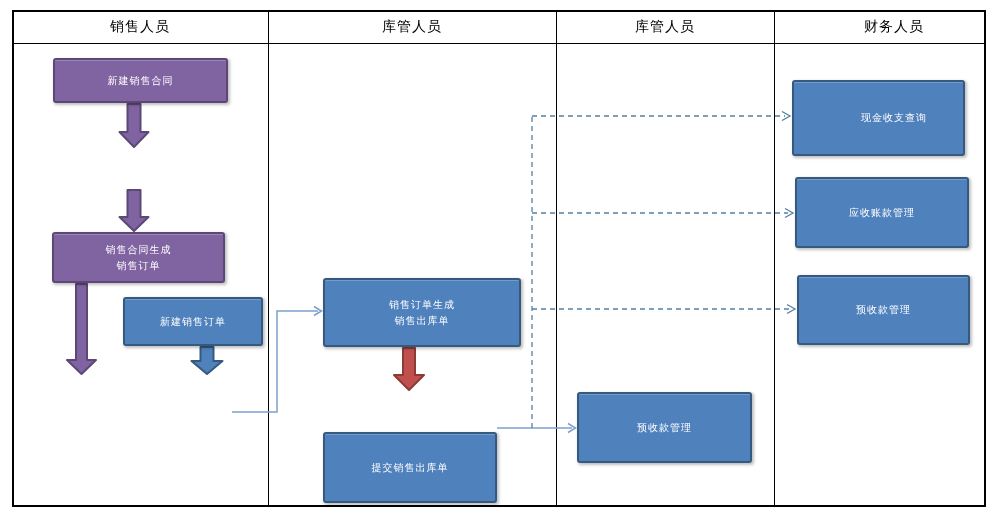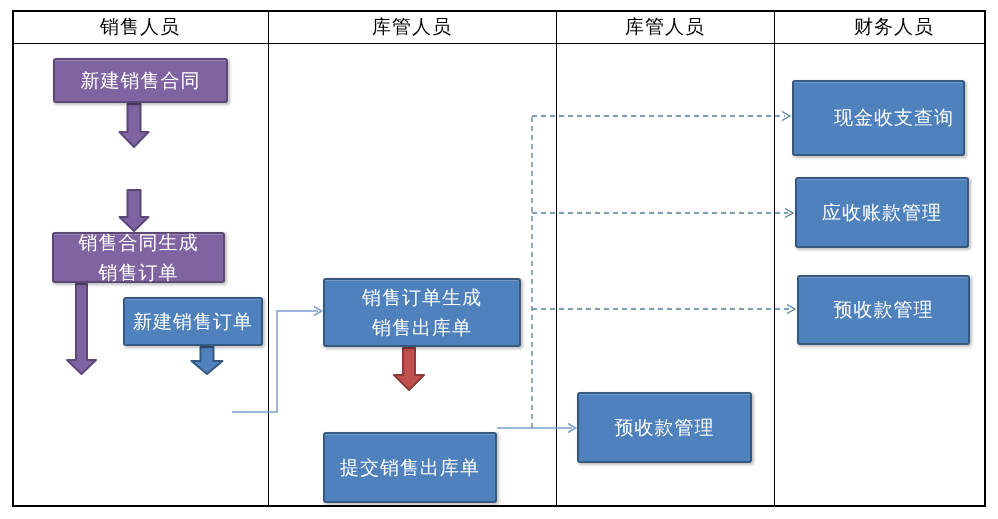--- a/index.html
+++ b/index.html
@@ -7,27 +7,27 @@
     position:relative;width:998px;height:519px;background:#fff;
     font-family:"Liberation Sans","DejaVu Sans",sans-serif;
     overflow:hidden;
   }
   
   .frame{position:absolute;left:12px;top:10px;width:974px;height:497px;border:2px solid #000;box-sizing:border-box;}
   .hline{position:absolute;left:12px;top:43px;width:974px;height:0;border-top:1px solid #000;}
   .vline{position:absolute;top:10px;height:497px;width:0;border-left:1px solid #000;}
   .lane-label{
     position:absolute;top:10px;height:33px;line-height:33px;text-align:center;
-    font-size:19px;color:#000;letter-spacing:1px;
+    font-size:14px;color:#000;letter-spacing:1px;
   }
   
   .node{
     position:absolute;box-sizing:border-box;border:2px solid;border-radius:3px;
     display:flex;align-items:center;justify-content:center;text-align:center;
-    color:#fff;font-size:19px;letter-spacing:1px;line-height:1.55;white-space:pre-line;
+    color:#fff;font-size:10px;letter-spacing:1px;line-height:1.55;white-space:pre-line;
     box-shadow:1.5px 1.5px 3px rgba(0,0,0,.25), inset 0 1px 0 rgba(255,255,255,.22);
   }
   .purple{background:#8064a2;border-color:#5d4777;}
   .blue{background:#4f81bd;border-color:#36597f;}
   
   #wires{position:absolute;left:0;top:0;width:998px;height:519px;pointer-events:none;}
 </style>
 </head>
 <body>
 

